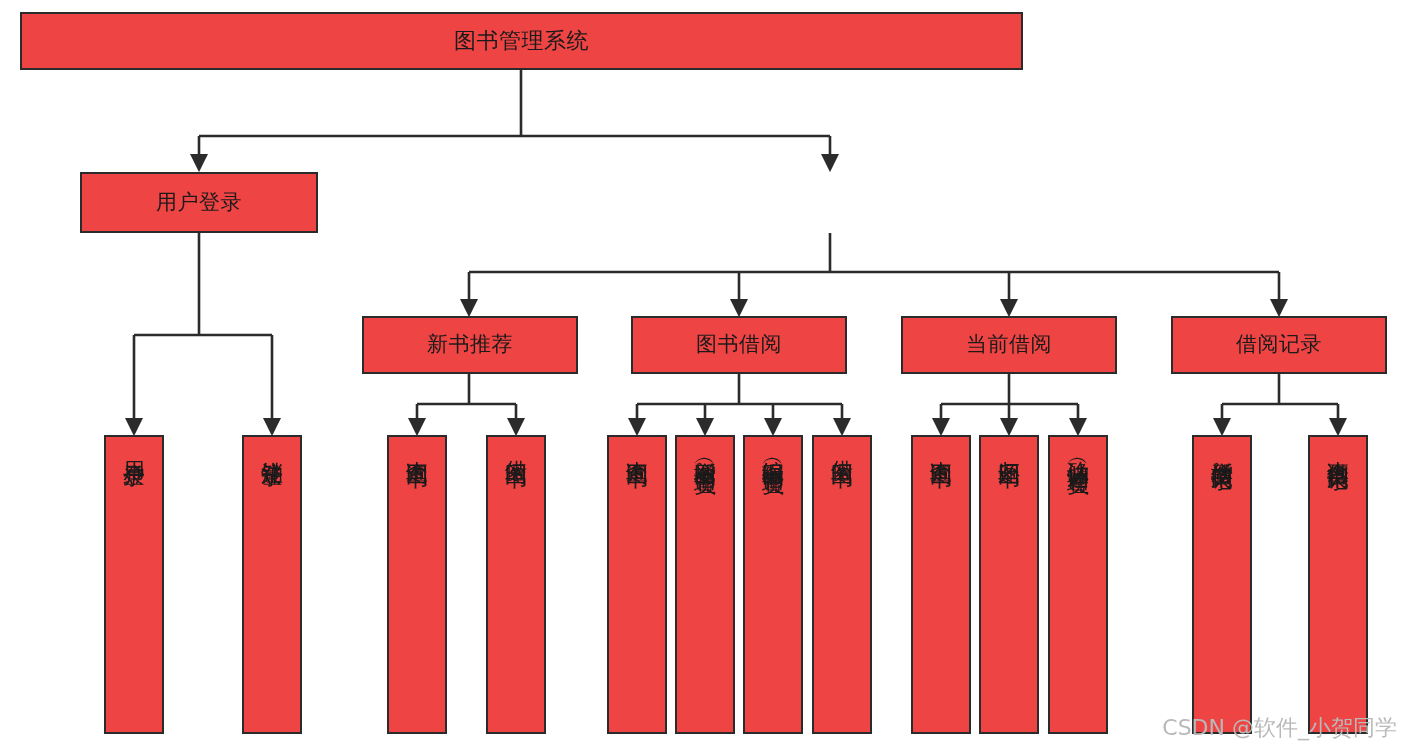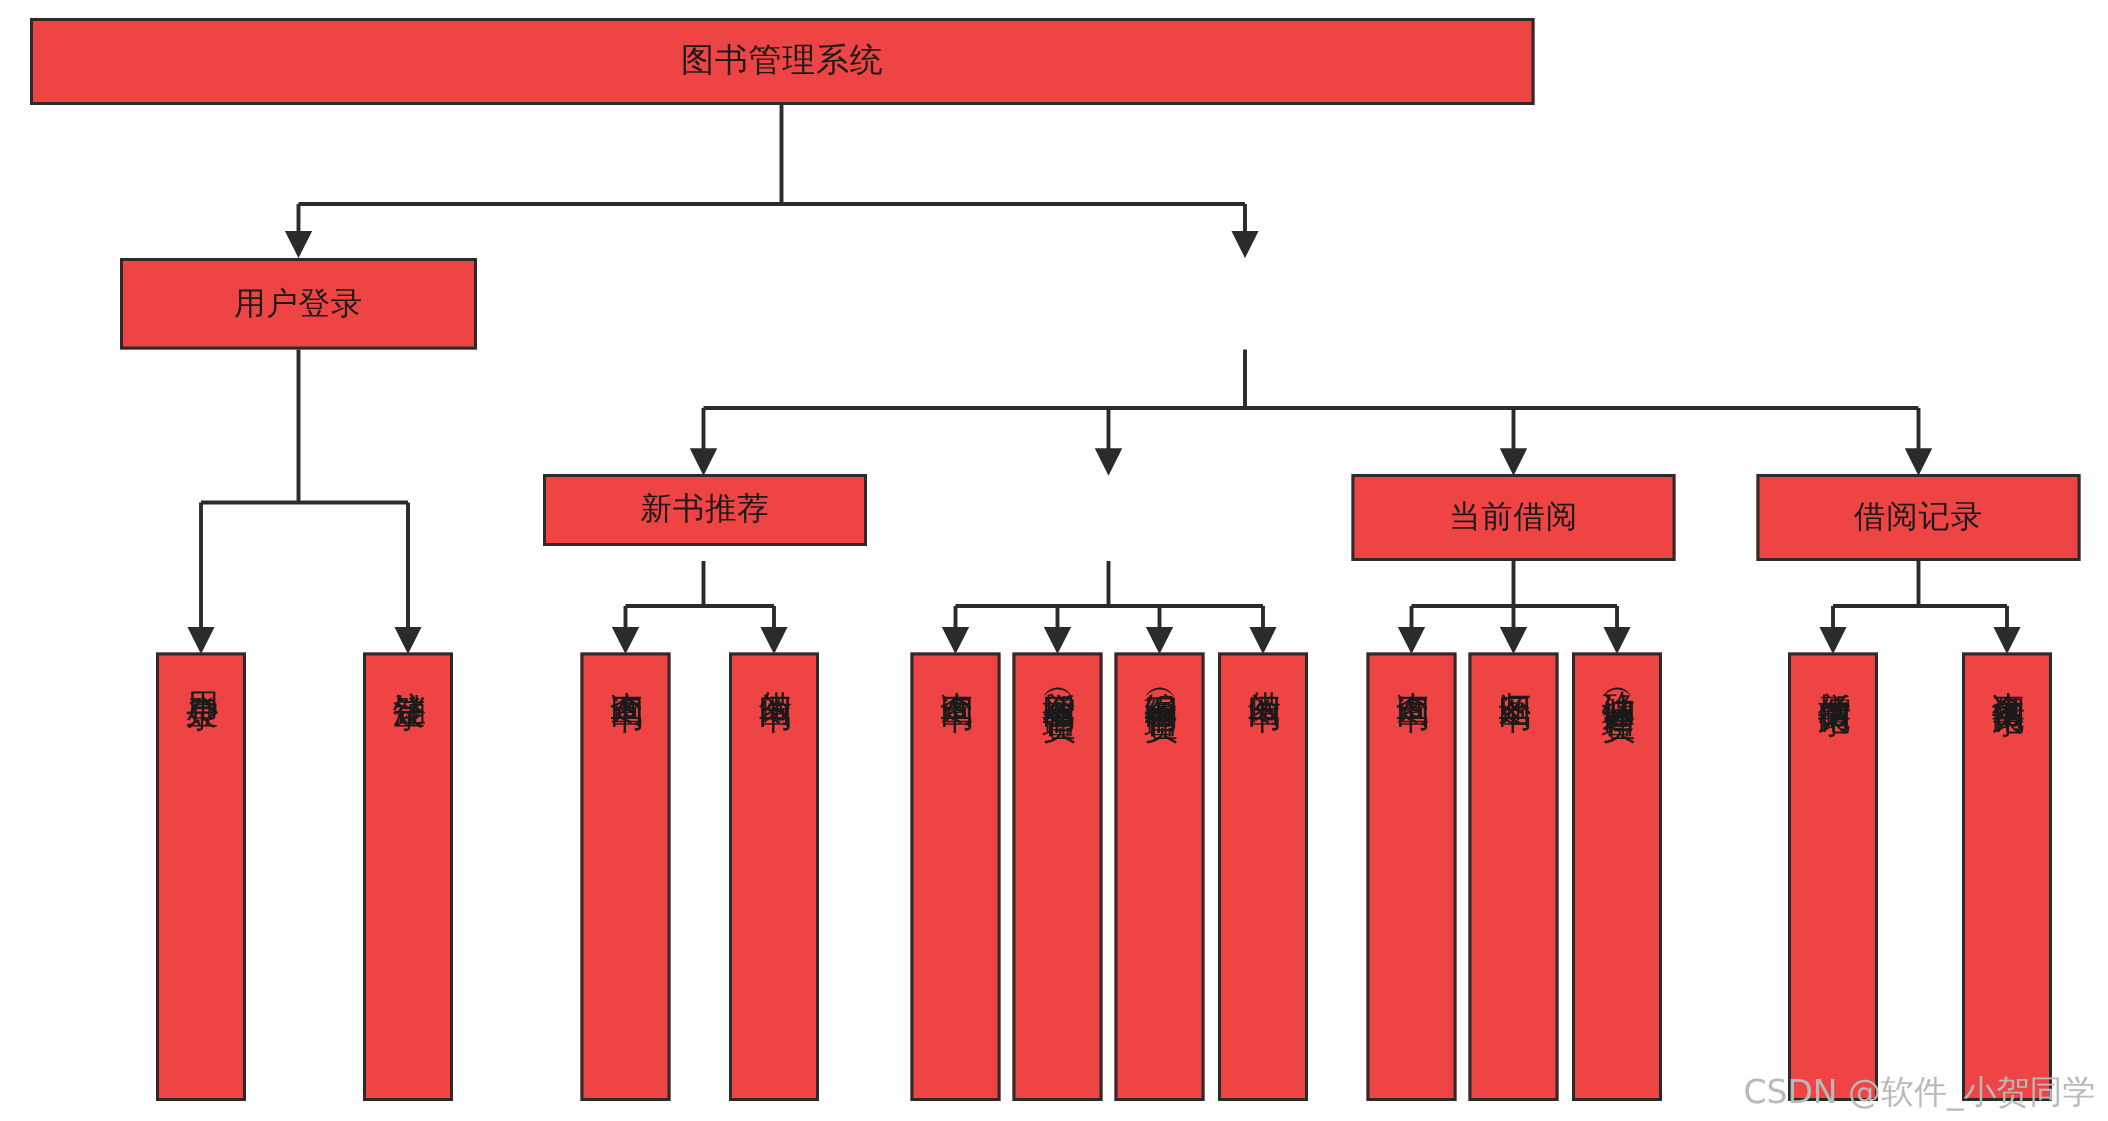--- a/index.html
+++ b/index.html
@@ -127,22 +127,25 @@
   </svg>
 
   <div class="node horiz root" style="left:20px; top:12px; width:1003px; height:58px;">
     <span class="lbl">图书管理系统</span>
   </div>
 
   <div class="node horiz" style="left:80px; top:172px; width:238px; height:61px;">
     <span class="lbl">用户登录</span>
   </div>
 
-  <div class="node horiz" style="left:362px; top:316px; width:216px; height:48px;">
+  <div class="node horiz" style="left:362px; top:316px; width:216px; height:58px;">
     <span class="lbl">新书推荐</span>
+  </div>
+  <div class="node horiz" style="left:631px; top:316px; width:216px; height:58px;">
+    <span class="lbl">图书借阅</span>
   </div>
   <div class="node horiz" style="left:901px; top:316px; width:216px; height:58px;">
     <span class="lbl">当前借阅</span>
   </div>
   <div class="node horiz" style="left:1171px; top:316px; width:216px; height:58px;">
     <span class="lbl">借阅记录</span>
   </div>
 
   <div class="node vert" style="left:104px; top:435px; width:60px; height:299px;">
     <span class="lbl">用户登录</span>

